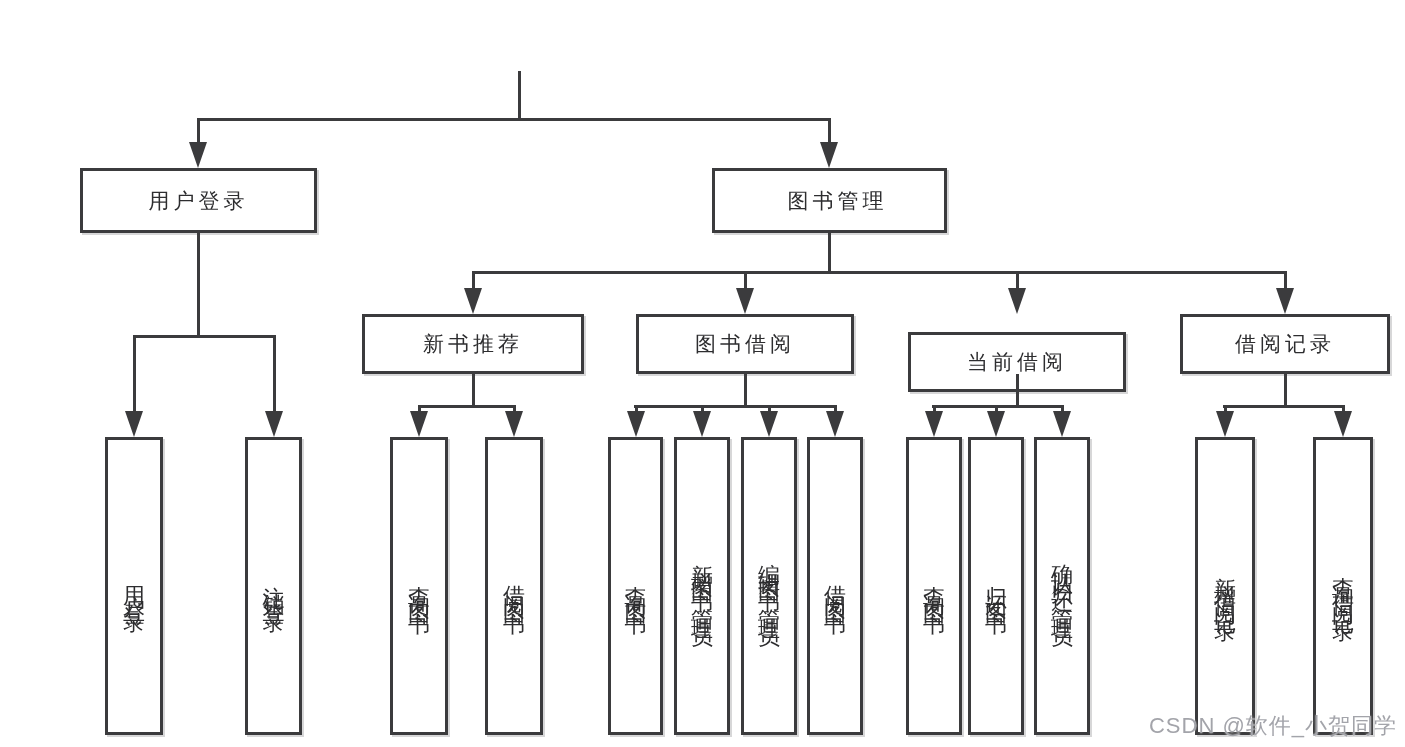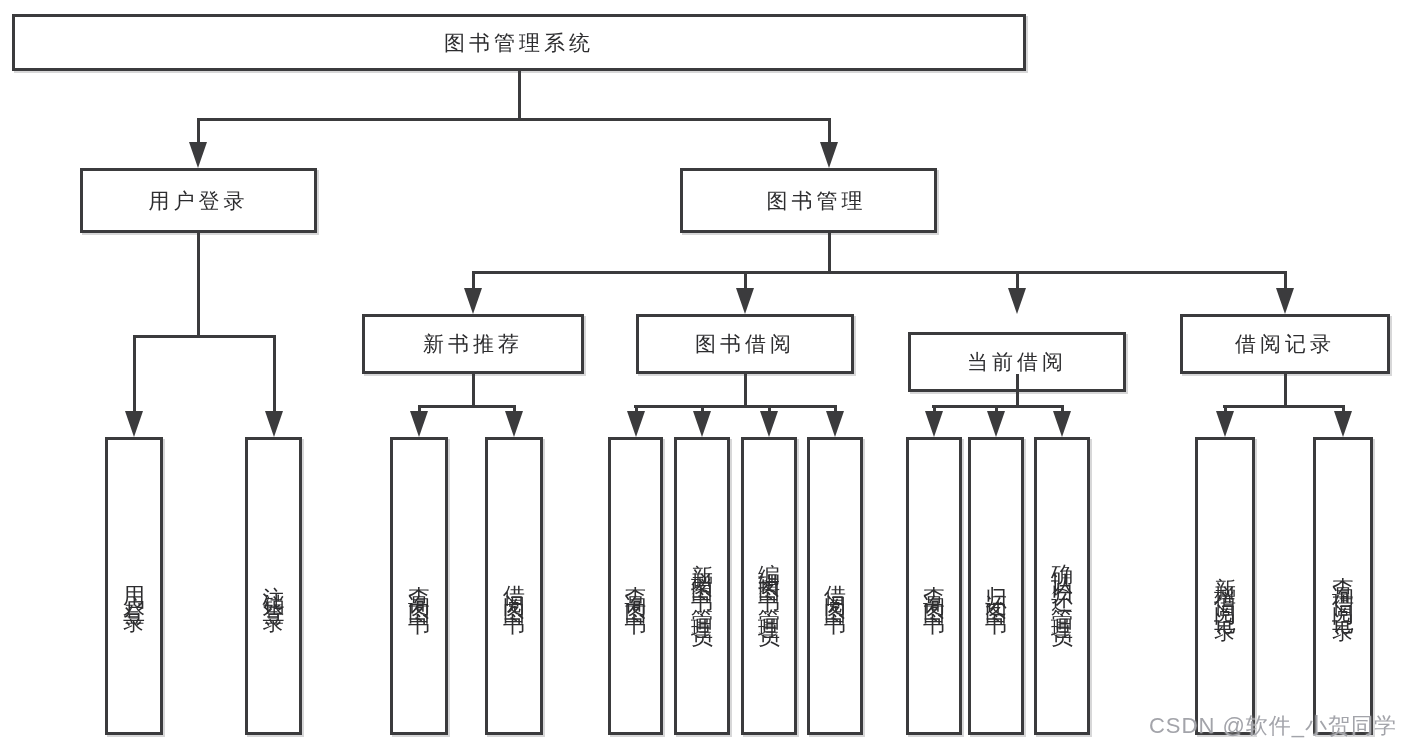--- a/index.html
+++ b/index.html
@@ -28,36 +28,33 @@
   .watermark{
     position:absolute;right:8px;bottom:6px;font-size:22px;letter-spacing:1px;
     color:#a3a4aa;text-shadow:0 0 2px #ffffff;white-space:nowrap;
   }
 </style>
 </head>
 <body>
 
 <div class="canvas">
 
-  <div class="box hbox" style="left:12px;top:14px;width:1014px;height:57px;">
-    <span>图书管理系统</span>
-  </div>
 
   <div class="vline" style="left:518px;top:71px;height:47px;"></div>
   <div class="hline" style="left:197px;top:118px;width:634px;"></div>
 
   <div class="vline" style="left:197px;top:118px;height:28px;"></div>
   <div class="ahead" style="left:189px;top:142px;"></div>
   <div class="vline" style="left:828px;top:118px;height:28px;"></div>
   <div class="ahead" style="left:820px;top:142px;"></div>
 
   <div class="box hbox" style="left:80px;top:168px;width:237px;height:65px;">
     <span>用户登录</span>
   </div>
-  <div class="box hbox" style="left:680px;top:168px;width:257px;height:65px;padding-left:16px;">
+  <div class="box hbox" style="left:712px;top:168px;width:235px;height:65px;padding-left:16px;">
     <span>图书管理</span>
   </div>
 
   <div class="vline" style="left:197px;top:233px;height:104px;"></div>
   <div class="hline" style="left:133px;top:335px;width:143px;"></div>
   <div class="vline" style="left:133px;top:335px;height:80px;"></div>
   <div class="ahead" style="left:125px;top:411px;"></div>
   <div class="vline" style="left:273px;top:335px;height:80px;"></div>
   <div class="ahead" style="left:265px;top:411px;"></div>
 

